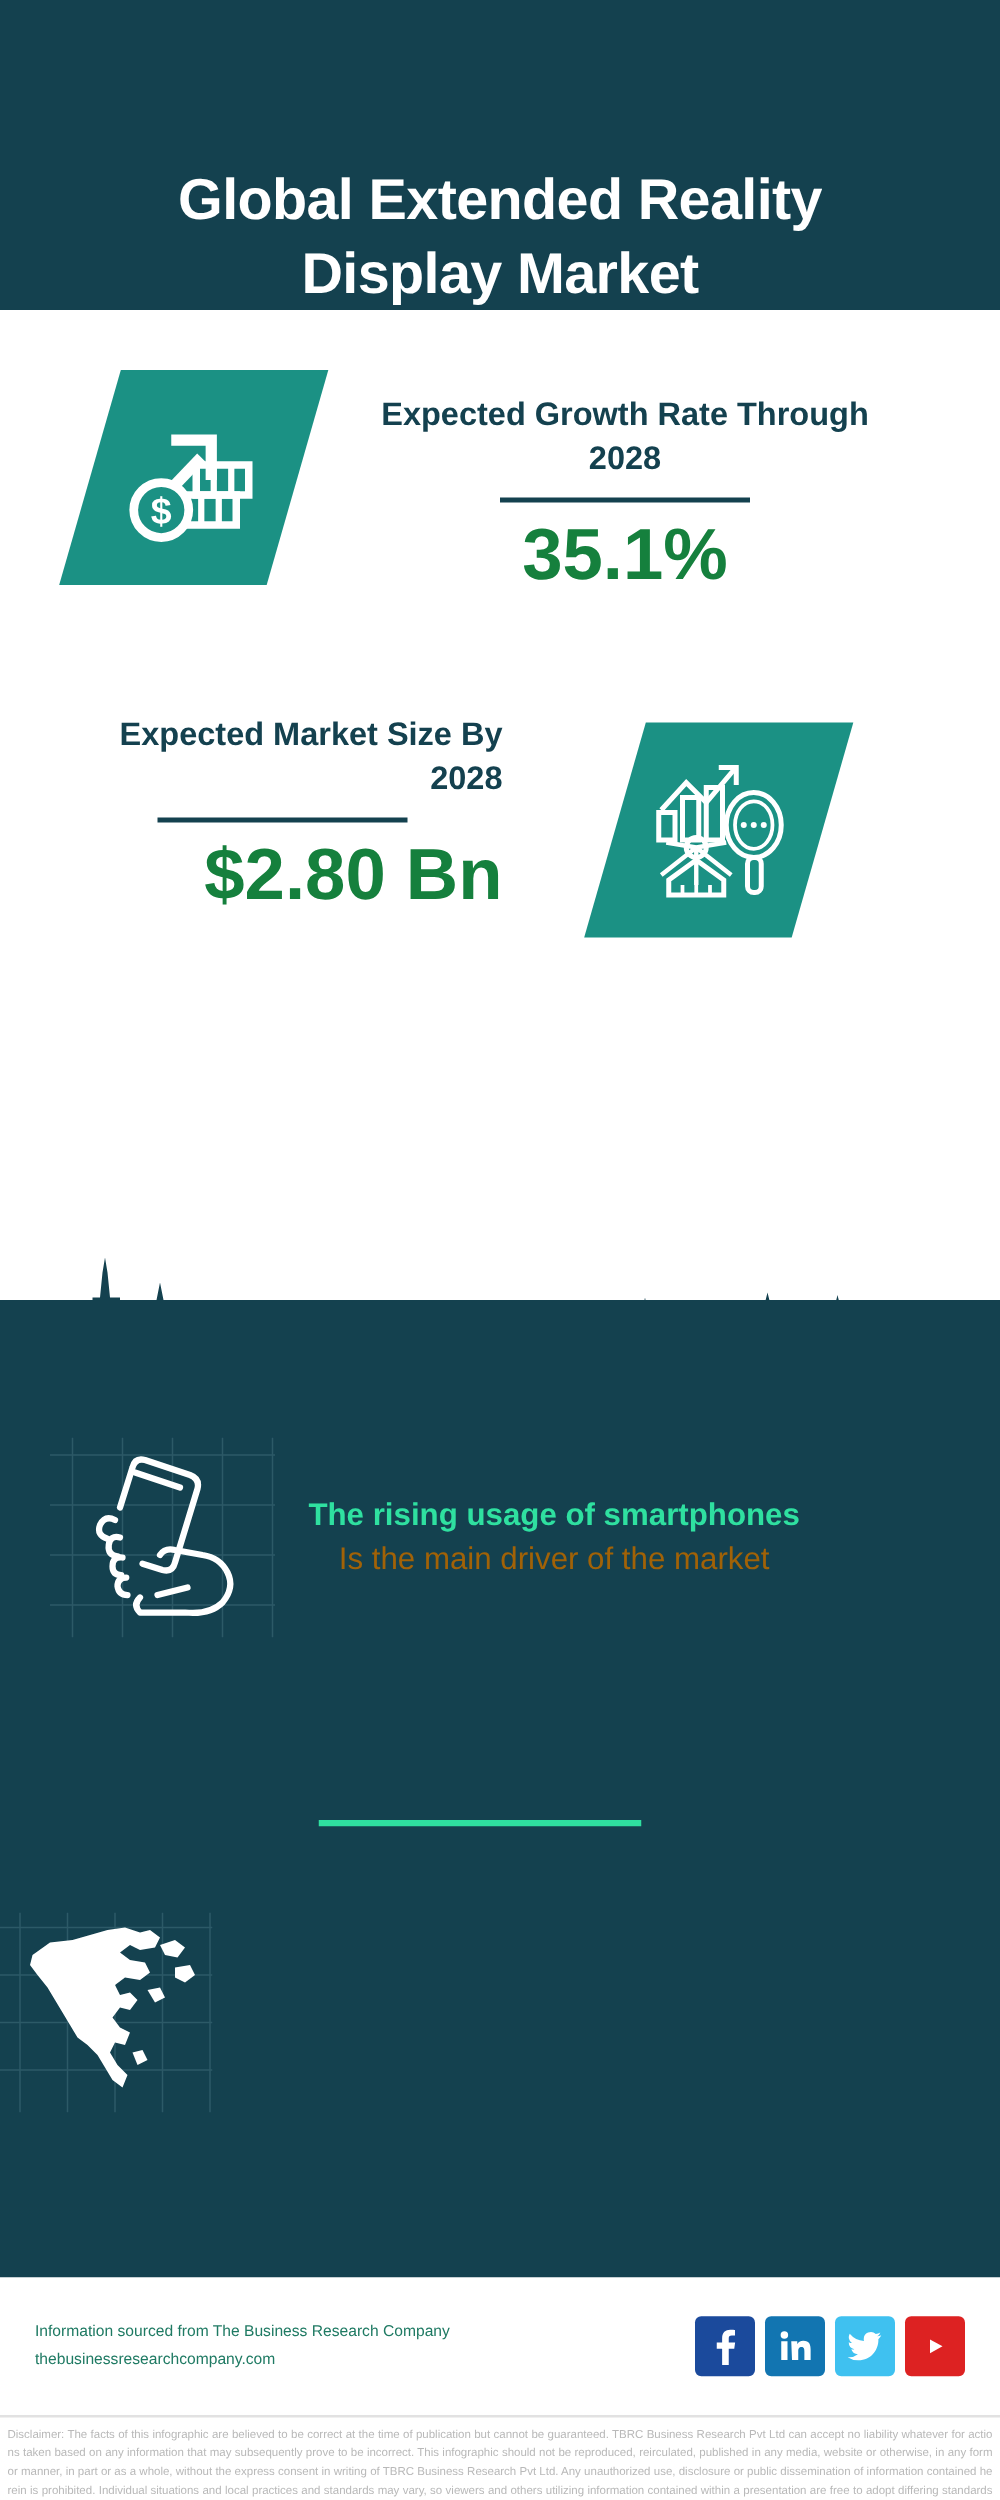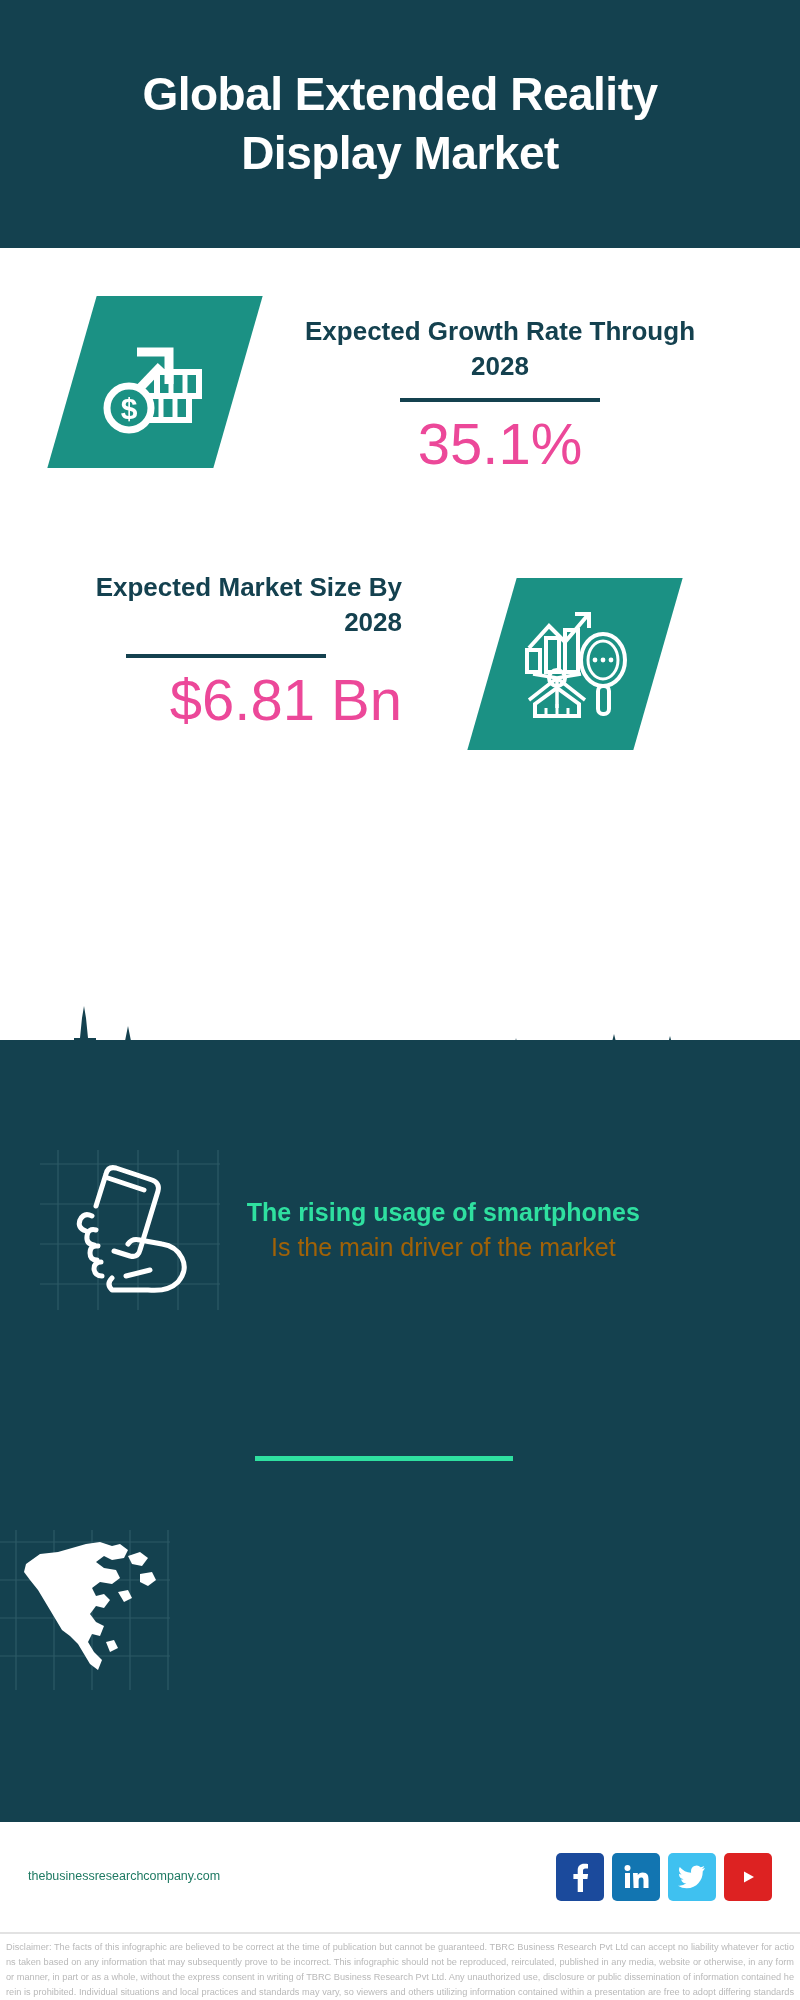--- a/index.html
+++ b/index.html
@@ -6,21 +6,21 @@
   html,body { background:#ffffff; }
   body {
     width:800px; height:2000px; position:relative; overflow:hidden;
     font-family:"Liberation Sans", sans-serif;
   }
 
   
   .header {
     position:absolute; left:0; top:0; width:800px; height:248px;
     background:#14414f;
-    display:flex; align-items:center; justify-content:center;
+    display:flex; align-items:flex-end; justify-content:center;
   }
   .header-title {
     color:#ffffff; font-size:46px; font-weight:bold; line-height:1.28;
     text-align:center; letter-spacing:-0.5px; width:640px;
   }
 
   
   .stat1 {
     position:absolute; left:0; top:248px; width:800px; height:300px;
   }
@@ -33,21 +33,21 @@
   .icon1-box { left:72px; top:48px; width:166px; height:172px; }
 
   .stat1-text { position:absolute; left:300px; top:66px; width:400px; text-align:center; }
   .stat-label {
     color:#14414f; font-size:26px; font-weight:bold; line-height:1.35;
   }
   .rule-dark {
     width:200px; height:4px; background:#14414f; margin:14px auto 10px auto;
   }
   .stat-value {
-    color:#ec4899; font-size:58px; font-weight:normal; line-height:1.1;
+    color:#15803d; font-size:58px; font-weight:bold; line-height:1.1;
   }
 
   
   .stat2 { position:absolute; left:0; top:548px; width:800px; height:250px; }
   .icon2-box { left:492px; top:30px; width:166px; height:172px; }
   .stat2-text { position:absolute; left:50px; top:22px; width:352px; text-align:right; }
 
   
   .dark-section {
     position:absolute; left:0; top:1040px; width:800px; height:782px;
@@ -143,21 +143,21 @@
     <div class="stat-label">Expected Growth Rate Through 2028</div>
     <div class="rule-dark"></div>
     <div class="stat-value">35.1%</div>
   </div>
 </div>
 
 <div class="stat2">
   <div class="stat2-text">
     <div class="stat-label">Expected Market Size By 2028</div>
     <div class="rule-dark"></div>
-    <div class="stat-value">$6.81 Bn</div>
+    <div class="stat-value">$2.80 Bn</div>
   </div>
   <div class="para icon2-box">
     <div class="para-inner">
       <svg width="120" height="120" viewBox="0 0 120 120">
         <path d="M14 44 L34 22 L50 38 L72 12" stroke="#fff" stroke-width="4" fill="none"></path>
         <path d="M60 10 L74 10 L74 24" stroke="#fff" stroke-width="4" fill="none"></path>
         <rect x="12" y="46" width="13" height="22" fill="none" stroke="#fff" stroke-width="4"></rect>
         <rect x="31" y="34" width="13" height="34" fill="none" stroke="#fff" stroke-width="4"></rect>
         <rect x="50" y="26" width="13" height="42" fill="none" stroke="#fff" stroke-width="4"></rect>
         <circle cx="42" cy="74" r="8" fill="none" stroke="#fff" stroke-width="4"></circle>
@@ -240,20 +240,21 @@
         <path d="M118 62 L128 60 L132 68 L124 72 Z"></path>
         <path d="M106 112 L114 110 L118 118 L110 122 Z"></path>
       </g>
     </svg>
   </div>
 </div>
 
 <div class="footer">
   <div class="footer-inner">
     <div class="source-text">
+      <div>Information sourced from The Business Research Company</div>
       <div>thebusinessresearchcompany.com</div>
     </div>
     <div class="socials">
       <div class="soc soc-fb">
         <svg width="26" height="30" viewBox="0 0 26 30">
             <path fill="#fff" d="M16 30V17h4.4l.7-5H16V8.8c0-1.4.4-2.4 2.5-2.4H21V1.9C20.6 1.8 19 1.7 17.2 1.7c-3.9 0-6.5 2.3-6.5 6.6V12H6.4v5h4.3v13z"></path>
           </svg>
       </div>
       <div class="soc soc-li">
         <svg width="26" height="26" viewBox="0 0 26 26">

